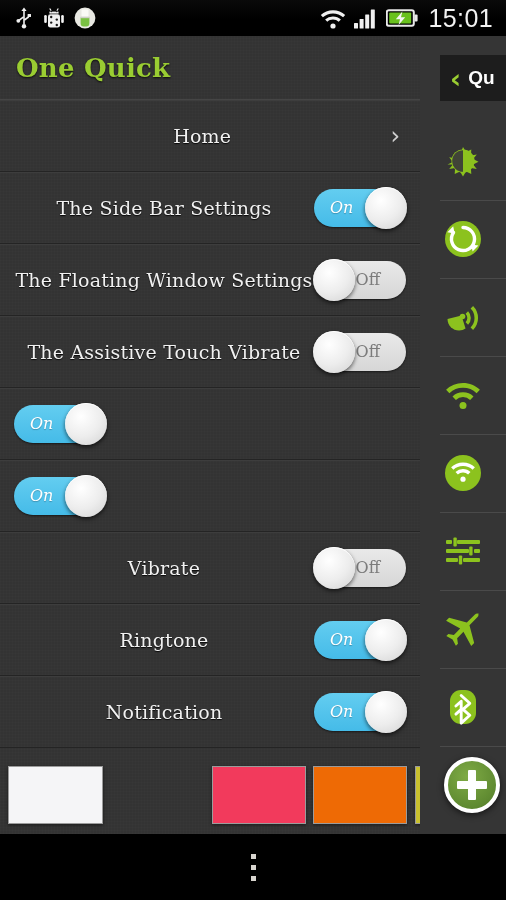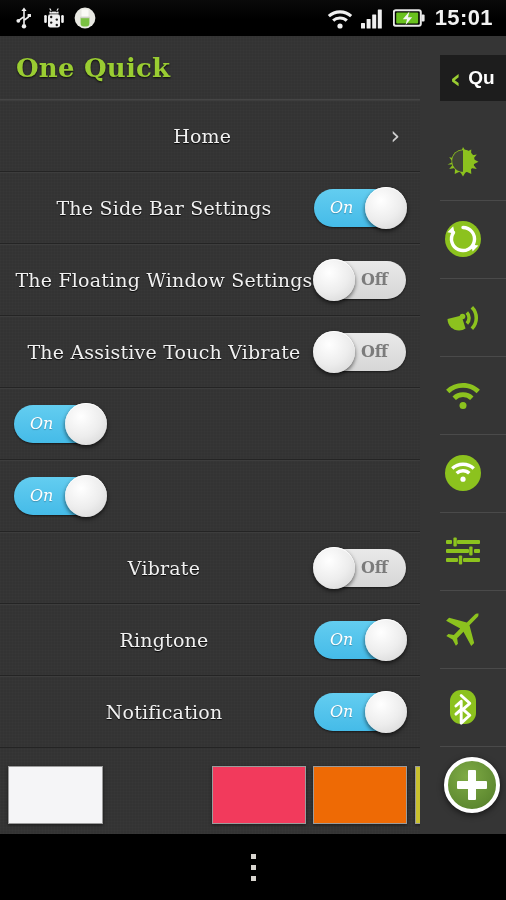--- a/index.html
+++ b/index.html
@@ -14,21 +14,21 @@
 
   
   #statusbar{
     position:absolute; left:0; top:0; width:506px; height:36px;
     background:linear-gradient(to bottom,#0a0a0a 0%,#000 55%,#000 100%);
     display:flex; align-items:center; z-index:40;
   }
   .sb-left{ display:flex; align-items:center; gap:9px; padding-left:14px; }
   .sb-right{ margin-left:auto; display:flex; align-items:center; gap:8px; padding-right:13px; }
   .sb-ico{ display:block; }
-  #sb-time{ color:#f2f2f2; font-size:22px; letter-spacing:.4px; font-weight:700;
+  #sb-time{ color:#f2f2f2; font-size:25px; letter-spacing:.4px; font-weight:400;
             font-family:"Liberation Sans",sans-serif; padding-left:2px; }
 
   
   #mainpanel{
     position:absolute; left:0; top:36px; width:420px; height:798px;
     background:
       repeating-linear-gradient(0deg, rgba(255,255,255,.012) 0 1px, rgba(0,0,0,0) 1px 3px),
       repeating-linear-gradient(90deg, rgba(255,255,255,.010) 0 1px, rgba(0,0,0,0) 1px 3px),
       #333333;
     overflow:hidden; z-index:10;
@@ -57,21 +57,21 @@
            box-shadow:0 1px 2px rgba(0,0,0,.55); }
   .toggle .track-txt{ position:absolute; top:0; height:38px; line-height:38px;
                       font-family:"DejaVu Serif",serif; font-size:16px; }
   .toggle .knob{ position:absolute; top:-2px; width:42px; height:42px; border-radius:50%;
                  background:radial-gradient(circle at 38% 32%, #ffffff 0%, #ededed 52%, #d2d2d2 100%);
                  box-shadow:0 2px 4px rgba(0,0,0,.6), inset 0 1px 0 rgba(255,255,255,.9); }
   .toggle.on{ background:linear-gradient(to bottom,#63cdf0 0%,#45bbe8 100%);font-style:italic; }
   .toggle.on .track-txt{ left:16px; color:#ffffff; text-shadow:0 1px 1px rgba(0,0,0,.25); }
   .toggle.on .knob{ right:-1px; }
   .toggle.off{ background:linear-gradient(to bottom,#e9e9e9 0%,#d6d6d6 100%); }
-  .toggle.off .track-txt{ right:18px; color:#7b7b7b;font-weight:bold; }
+  .toggle.off .track-txt{ right:26px; color:#7b7b7b; }
   .toggle.off .knob{ left:-1px; }
 
   
   #swatches{ position:absolute; left:0; top:720px; width:420px; height:78px; }
   .swatch{ position:absolute; top:10px; height:58px; border:1px solid #9b9b9b;
            box-shadow:0 1px 3px rgba(0,0,0,.5); }
 
   
   #sidebar{
     position:absolute; left:420px; top:36px; width:86px; height:798px;

